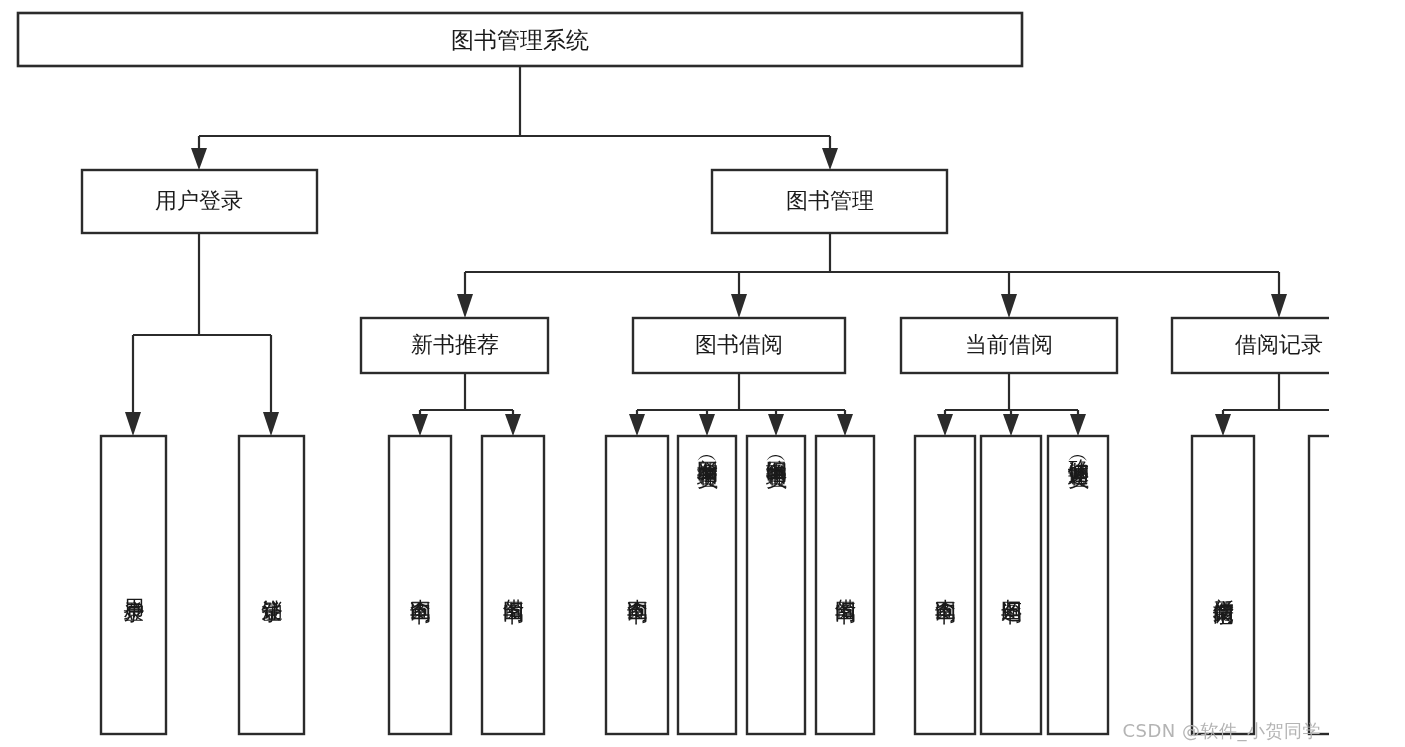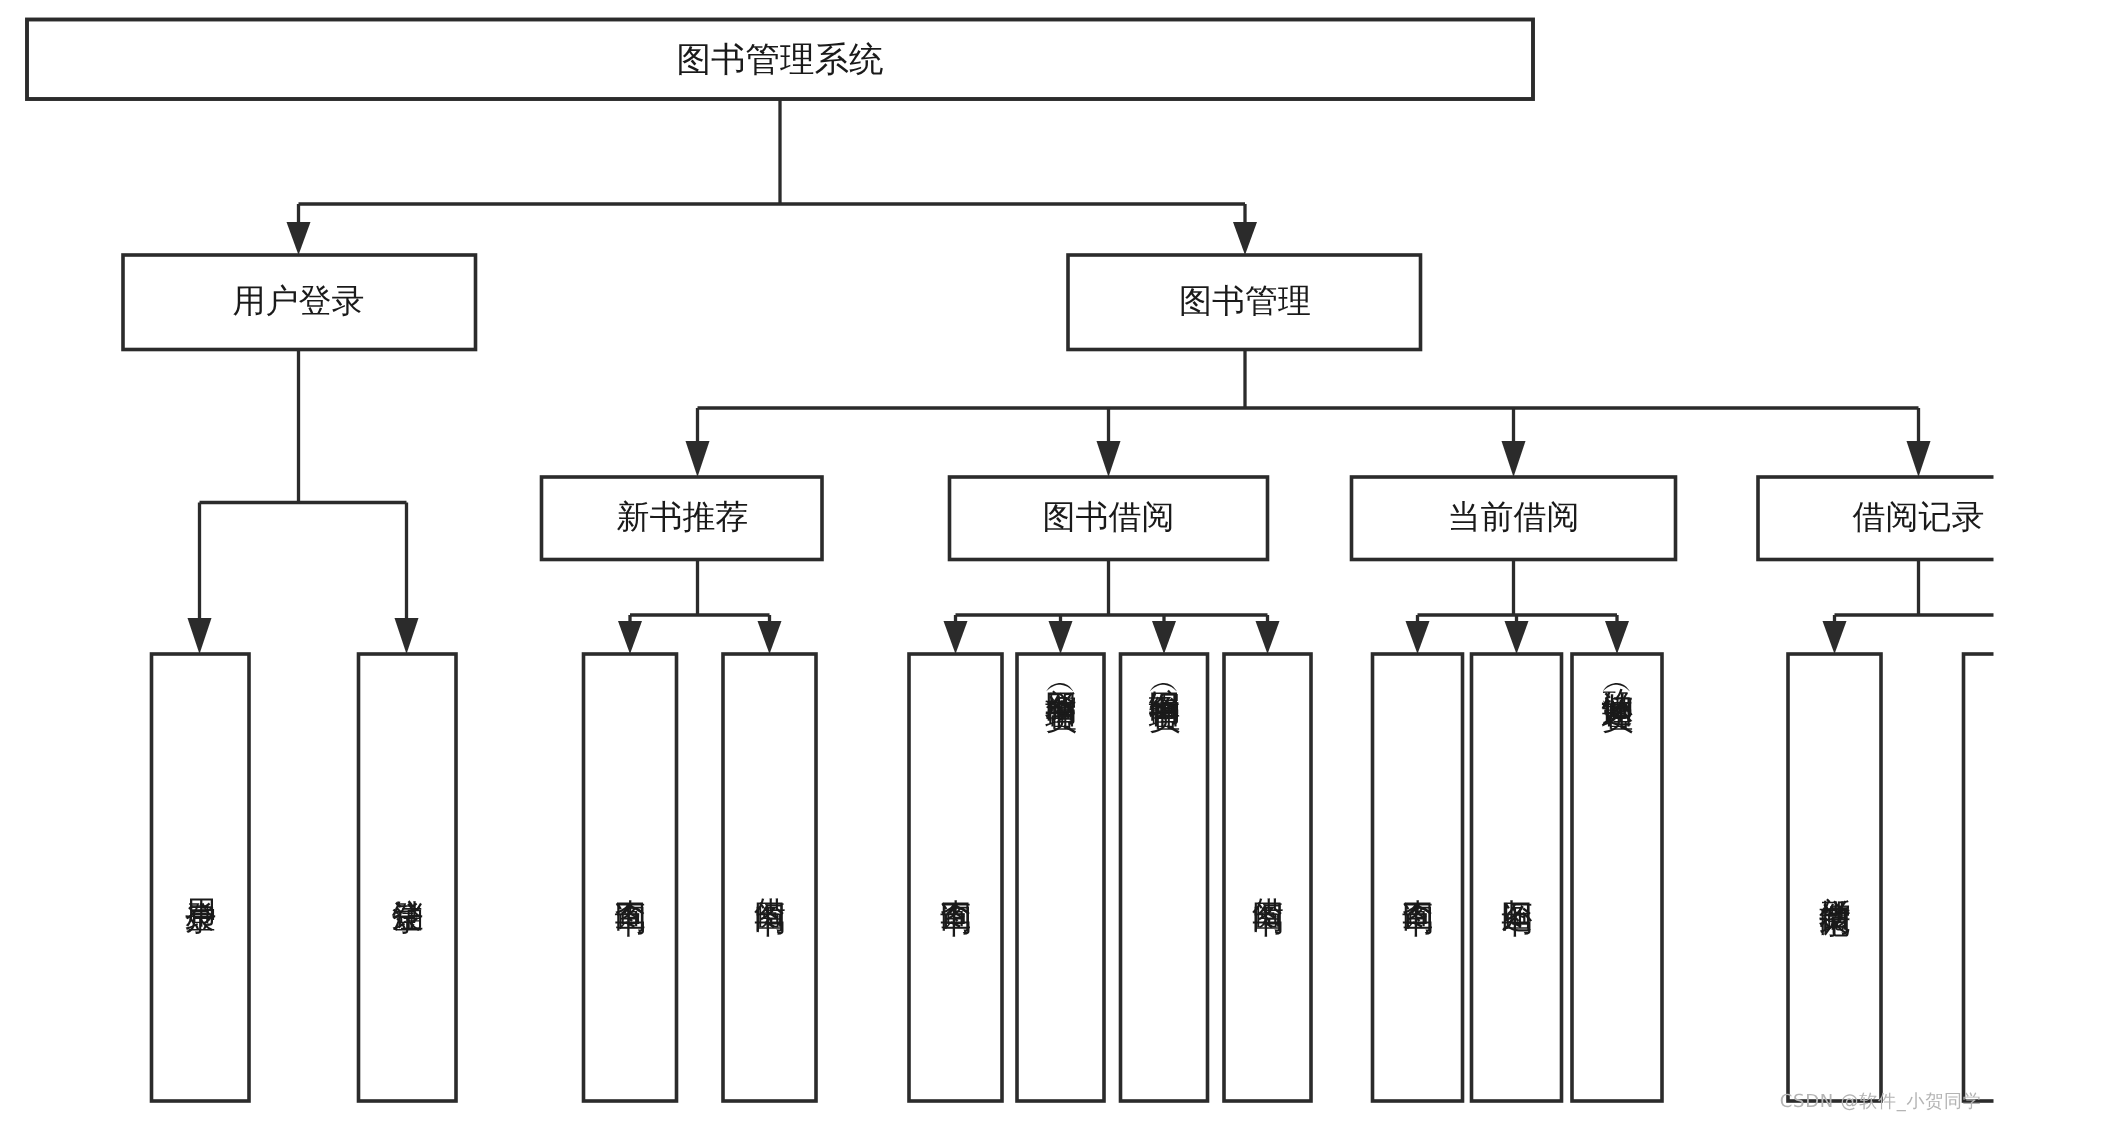--- a/index.html
+++ b/index.html
@@ -79,21 +79,21 @@
     letter-spacing: 1.5px;
     color: #1a1a1a;
     white-space: nowrap;
     text-align: left;
   }
   .watermark {
     position: absolute;
     right: 8px;
     bottom: 4px;
     font-family: "DejaVu Sans", "Liberation Sans", sans-serif;
-    font-size: 12px;
+    font-size: 18px;
     color: #b4b4b4;
     letter-spacing: 0.5px;
     white-space: nowrap;
     user-select: none;
   }
 </style>
 </head>
 <body>
 
 <div id="diagram-root">

